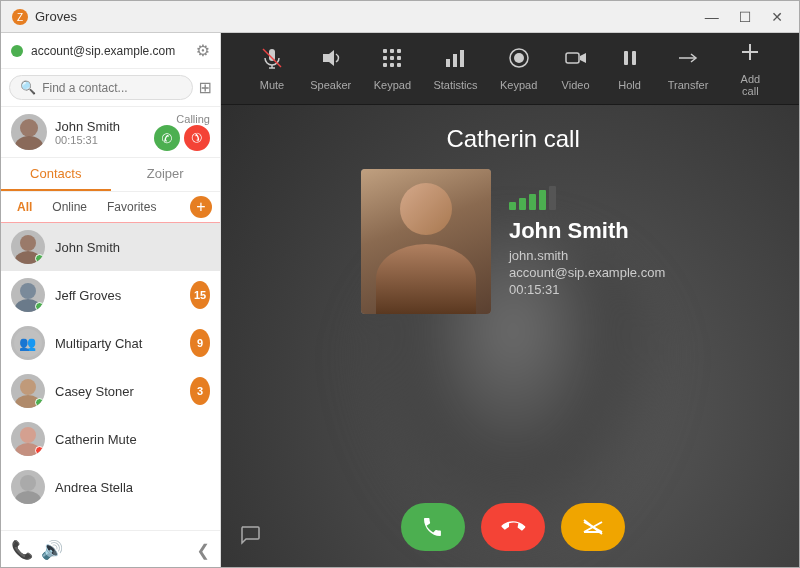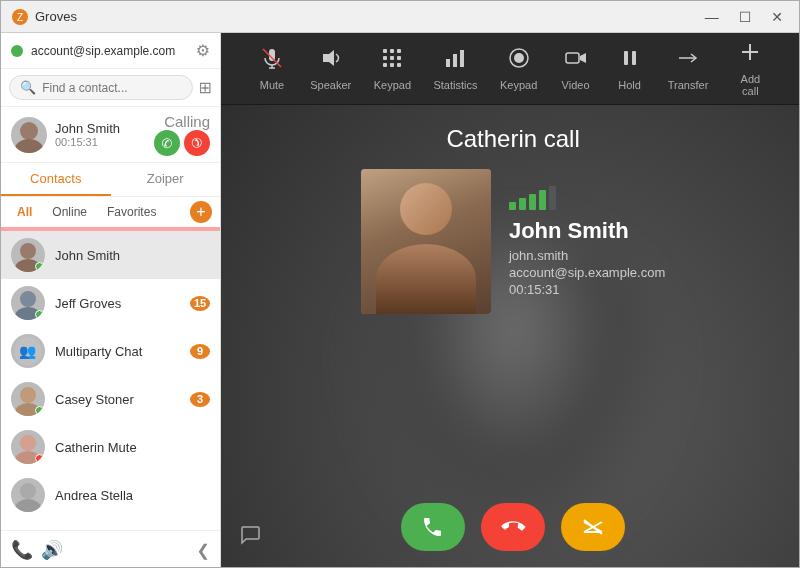--- a/index.html
+++ b/index.html
@@ -153,21 +153,21 @@
     .call-name {
       font-size: 13px;
       color: #333;
       font-weight: 500;
     }
     .call-time {
       font-size: 11px;
       color: #888;
     }
     .call-status {
-      font-size: 15px;
+      font-size: 11px;
       color: #888;
     }
     .call-actions {
       display: flex;
       gap: 4px;
     }
     .call-action-btn {
       width: 26px;
       height: 26px;
       border-radius: 50%;
@@ -201,21 +201,21 @@
       color: #e67e22;
       border-bottom: 2px solid #e67e22;
     }
 
     
     #filter-row {
       display: flex;
       align-items: center;
       padding: 4px 8px;
       gap: 4px;
-      border-bottom: 4px solid #fca5a5;
+      border-bottom: 1px solid #fca5a5;
     }
     .filter-btn {
       padding: 3px 8px;
       font-size: 12px;
       border: none;
       background: transparent;
       cursor: pointer;
       color: #555;
       border-radius: 3px;
     }
@@ -281,21 +281,21 @@
       background: #f44336;
       border: 1px solid #fff;
     }
     .contact-name {
       font-size: 13px;
       color: #333;
       flex: 1;
     }
     .badge {
       width: 20px;
-      height: 15px;
+      height: 28px;
       border-radius: 50%;
       background: #e67e22;
       color: #fff;
       font-size: 11px;
       display: flex;
       align-items: center;
       justify-content: center;
       font-weight: 600;
     }
 

